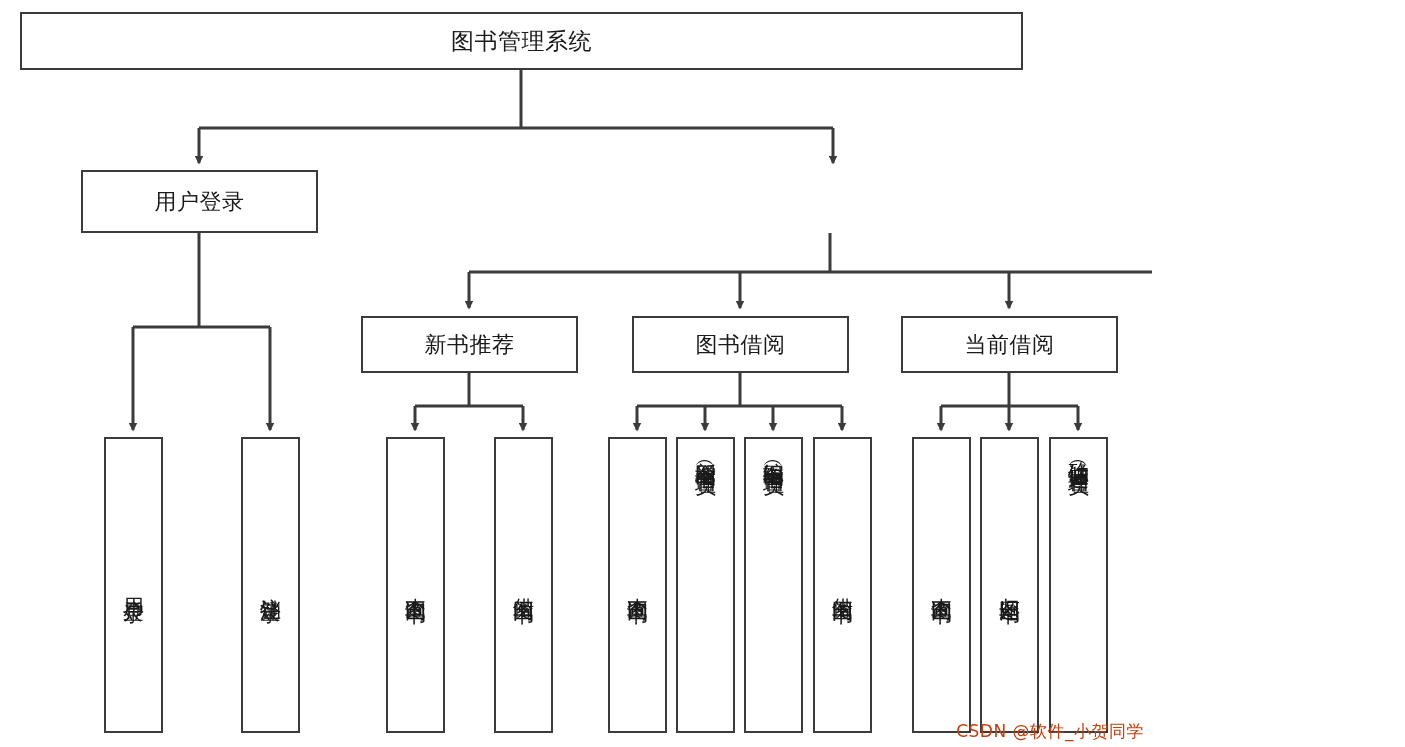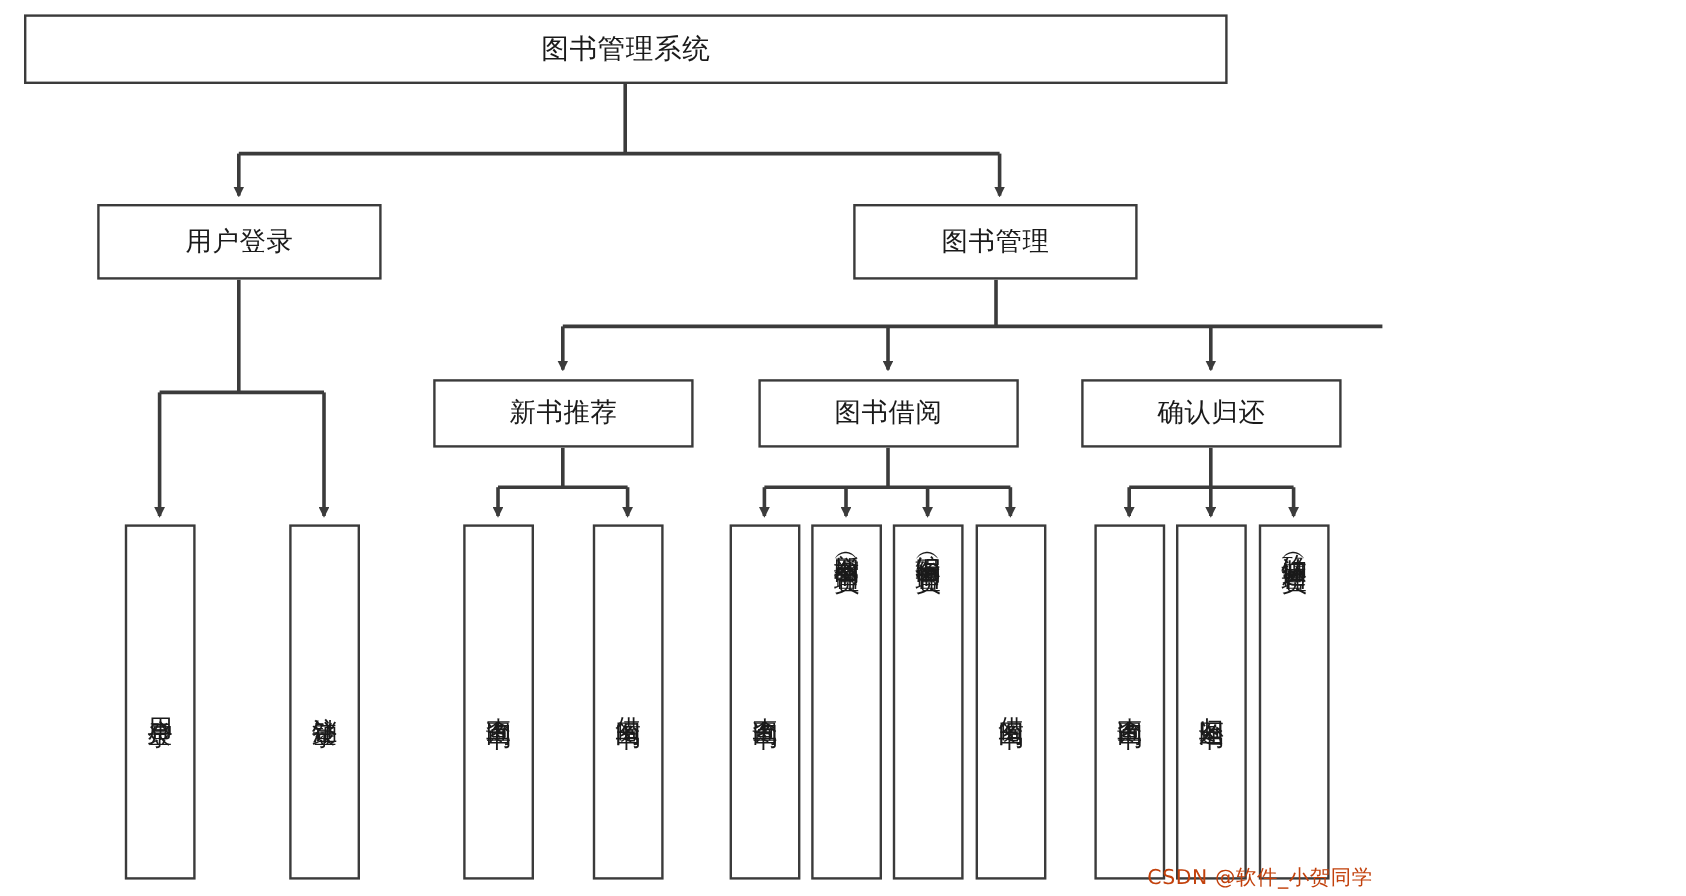--- a/index.html
+++ b/index.html
@@ -131,32 +131,29 @@
     </g>
   </svg>
 
   <div class="node horizontal title" style="left:20px; top:12px; width:1003px; height:58px;">
     <span class="node-label">图书管理系统</span>
   </div>
 
   <div class="node horizontal" style="left:81px; top:170px; width:237px; height:63px;">
     <span class="node-label">用户登录</span>
   </div>
-  <div class="node horizontal" style="left:711px; top:170px; width:237px; height:63px;">
-    <span class="node-label">图书管理</span>
-  </div>
 
   <div class="node horizontal" style="left:632px; top:316px; width:217px; height:57px;">
     <span class="node-label">图书借阅</span>
   </div>
   <div class="node horizontal" style="left:361px; top:316px; width:217px; height:57px;">
     <span class="node-label">新书推荐</span>
   </div>
   <div class="node horizontal" style="left:901px; top:316px; width:217px; height:57px;">
-    <span class="node-label">确认归还</span>
+    <span class="node-label">当前借阅</span>
   </div>
 
   <div class="node leaf centered" style="left:104px; top:437px; width:59px; height:296px;">
     <span class="node-label">用户登录</span>
   </div>
   <div class="node leaf centered" style="left:241px; top:437px; width:59px; height:296px;">
     <span class="node-label">注销登录</span>
   </div>
 
   <div class="node leaf centered" style="left:386px; top:437px; width:59px; height:296px;">

